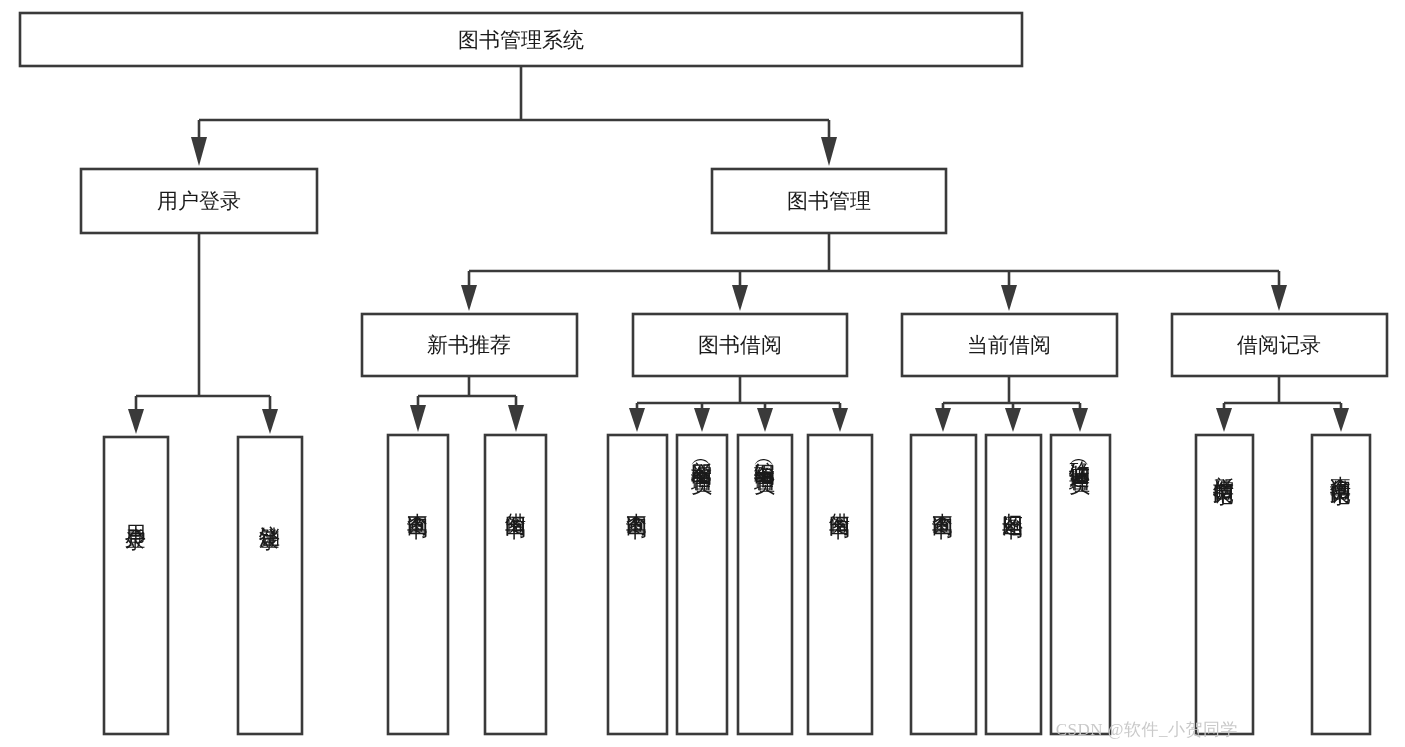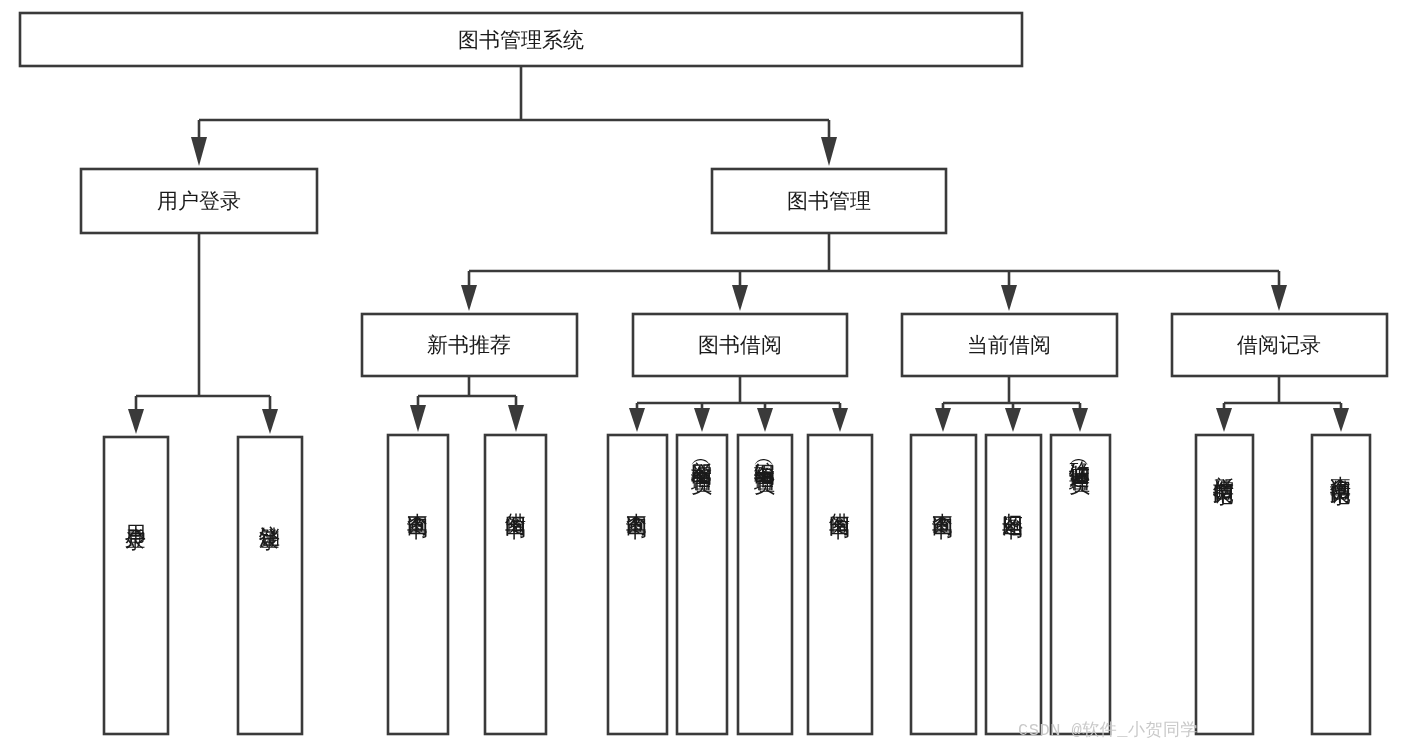--- a/index.html
+++ b/index.html
@@ -11,20 +11,21 @@
     width: 1405px;
     height: 747px;
     font-family: "Liberation Sans", "DejaVu Sans", sans-serif;
     overflow: hidden;
     position: relative;
   }
   #diagram-root {
     position: relative;
     width: 1206px;
     height: 747px;
+    padding-left: 40px;
   }
   svg#diagram-svg {
     position: absolute;
     left: 0;
     top: 0;
     width: 1405px;
     height: 747px;
     display: block;
   }
   .node-box {
@@ -55,21 +56,21 @@
     fill: #1a1a1a;
     writing-mode: vertical-rl;
     text-orientation: upright;
     letter-spacing: 2px;
     white-space: pre;
   }
   .watermark {
     position: absolute;
     right: 8px;
     bottom: 6px;
-    font-family: Liberation Mono, monospace;
+    font-family: Liberation Serif, serif;
     font-size: 17px;
     color: #c9c9c9;
     letter-spacing: 0.5px;
     white-space: nowrap;
     pointer-events: none;
   }
 </style>
 </head>
 <body>
 

